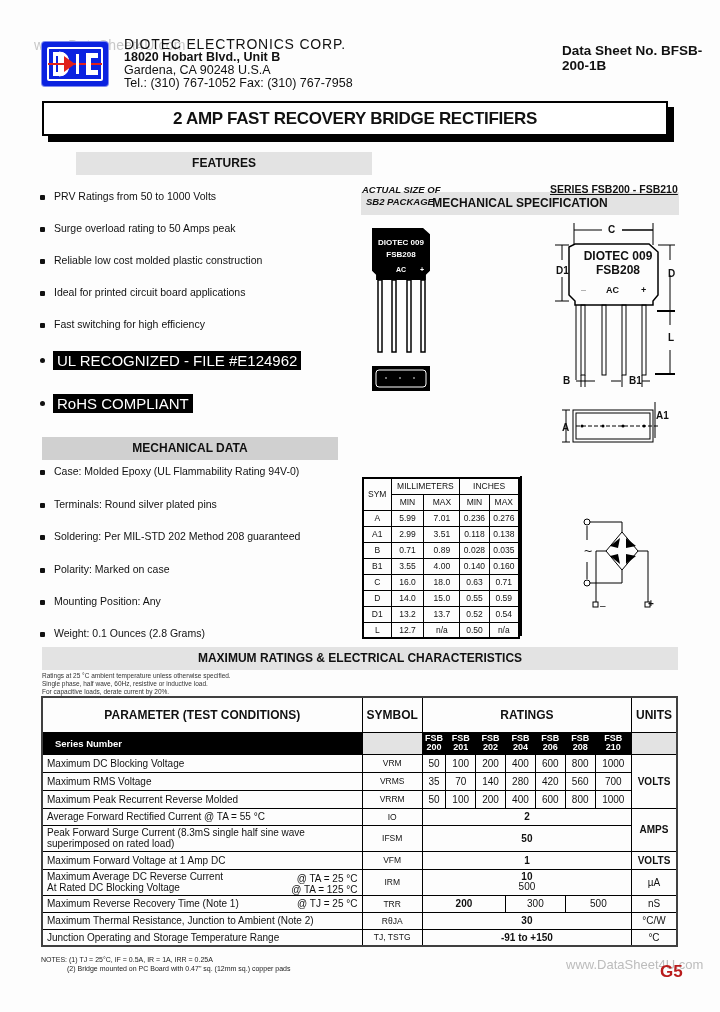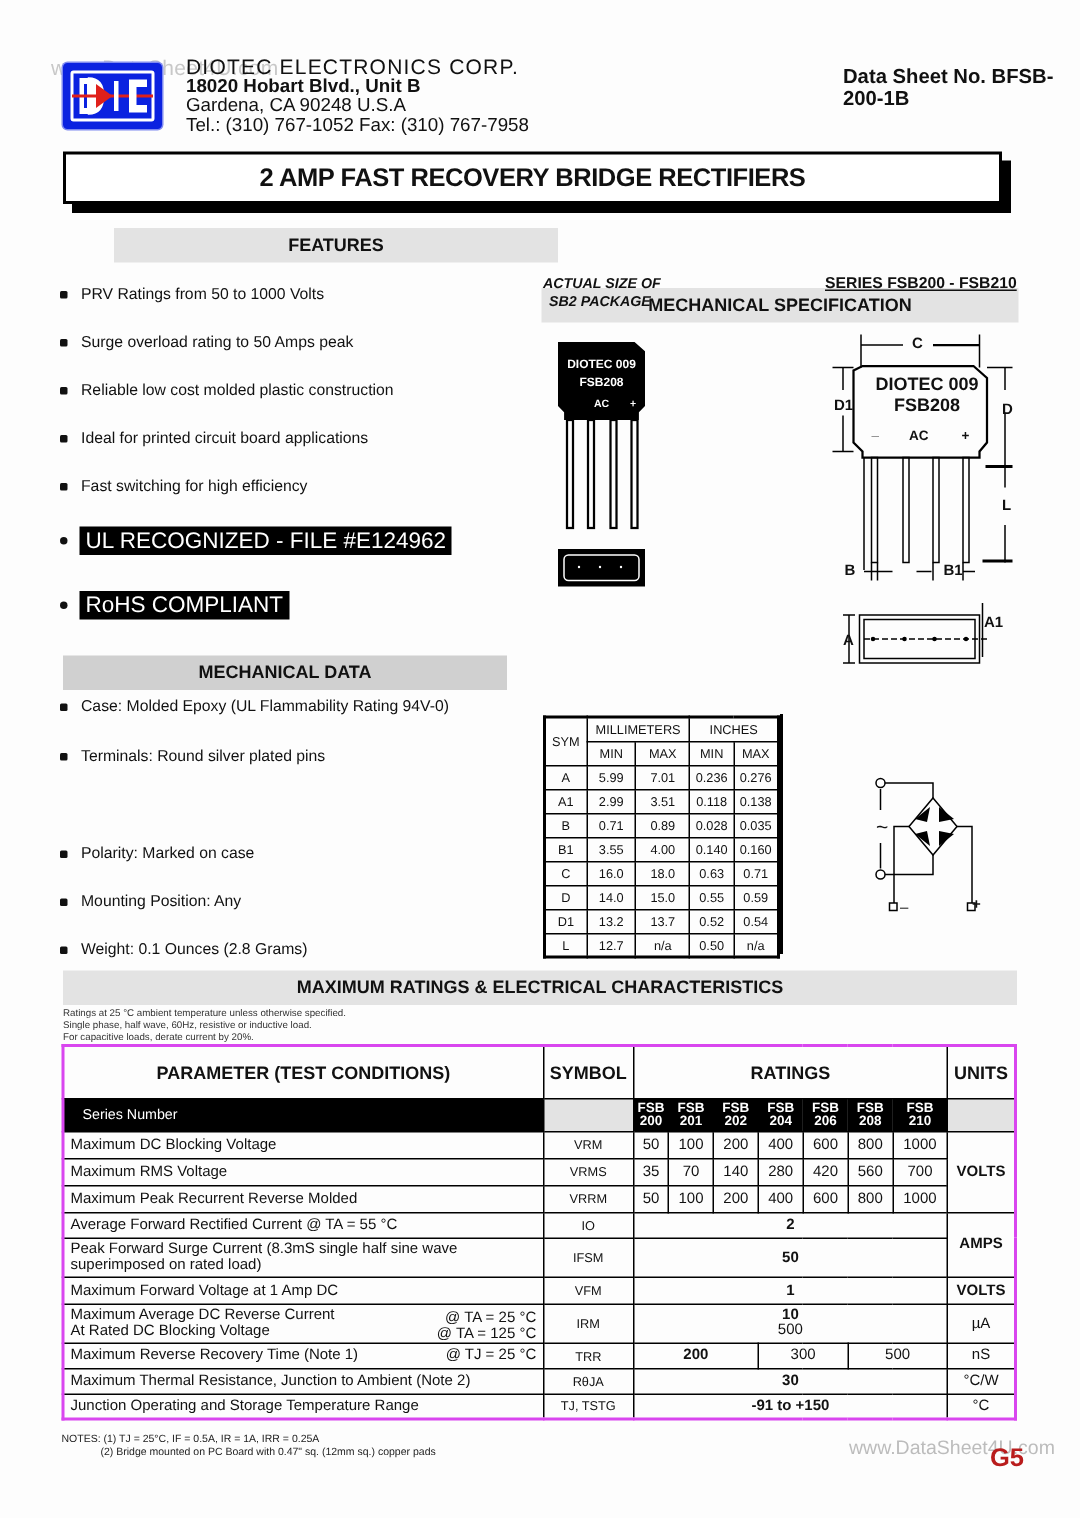--- a/index.html
+++ b/index.html
@@ -15,24 +15,24 @@
   .title-box { left: 42px; top: 101px; width: 626px; height: 35px; border: 2px solid #000; background: #fff; box-shadow: 6px 6px 0 #000; text-align: center; font-weight: bold; font-size: 17px; line-height: 31px; letter-spacing: -0.3px; }
   .sec-head { background: #e3e3e3; text-align: center; font-weight: bold; font-size: 12px; height: 23px; line-height: 23px; }
   .feat-list { left: 40px; width: 300px; }
   .feat { position: absolute; left: 0; font-size: 10.5px; white-space: nowrap; }
   .feat::before { content: ""; display: inline-block; width: 5px; height: 5px; background: #111; border-radius: 1px; margin-right: 9px; vertical-align: middle; }
   .badge { position: absolute; left: 0; white-space: nowrap; }
   .badge .dot { display: inline-block; width: 5px; height: 5px; background: #111; border-radius: 50%; margin-right: 8px; vertical-align: middle; }
   .badge .txt { display: inline-block; background: #000; color: #fff; font-size: 15px; padding: 1px 4px; vertical-align: middle; }
   .dim-table { border-collapse: collapse; font-size: 8.5px; text-align: center; border: 2px solid #000; }
   .dim-table td { border: 1px solid #000; height: 16px; padding: 0 2px; }
-  .elec { border-collapse: collapse; font-size: 10px; border: 2px solid #d946ef; }
+  .elec { border-collapse: collapse; font-size: 10px; border: 2px solid #404040; }
   .elec td { border: 1px solid #000; padding: 0 4px; }
   .elec .hdr td { font-weight: bold; font-size: 12px; text-align: center; height: 35px; }
-  .elec .series td { background: #000; color: #fff; }
+  .elec .series td { background: #000; color: #fff; font-weight: bold; }
   .elec .series td.blank { background: #e3e3e3; }
   .elec .series .fsb { text-align: center; font-size: 9px; line-height: 9px; font-weight: bold; padding: 0; border-left: 1px solid #fff; }
   .c { text-align: center; }
   .sym { text-align: center; font-size: 8.5px; }
   .notes { font-size: 7px; line-height: 9px; color: #222; }
 </style>
 </head>
 <body>
 
 <div class="abs watermark-top">www.DataSheet4U.com</div>
@@ -245,20 +245,21 @@
   <rect x="63" y="84" width="5" height="5" fill="#fff" stroke="#000"></rect>
 </svg>
 <div class="abs" style="left:584px;top:543px;font-size:14px">~</div>
 <div class="abs" style="left:600px;top:600px;font-size:10px">–</div>
 <div class="abs" style="left:648px;top:598px;font-size:10px;font-weight:bold">+</div>
 
 <div class="abs sec-head" style="left:42px;top:437px;width:296px;background:#d0d0d0;">MECHANICAL DATA</div>
 <div class="abs feat-list" style="top:465px;height:180px;">
   <div class="feat" style="top:0">Case:  Molded Epoxy (UL Flammability Rating 94V-0)</div>
   <div class="feat" style="top:33px">Terminals: Round silver plated pins</div>
+  <div class="feat" style="top:65px">Soldering: Per MIL-STD 202 Method 208 guaranteed</div>
   <div class="feat" style="top:98px">Polarity: Marked on case</div>
   <div class="feat" style="top:130px">Mounting Position: Any</div>
   <div class="feat" style="top:162px">Weight: 0.1 Ounces (2.8 Grams)</div>
 </div>
 
 <div class="abs sec-head" style="left:42px;top:647px;width:636px;">MAXIMUM RATINGS &amp; ELECTRICAL CHARACTERISTICS</div>
 <div class="abs" style="left:42px;top:672px;font-size:6.5px;line-height:8px;color:#333">
   <div>Ratings at 25 °C ambient temperature unless otherwise specified.</div>
   <div>Single phase, half wave, 60Hz, resistive or inductive load.</div>
   <div>For capacitive loads, derate current by 20%.</div>

